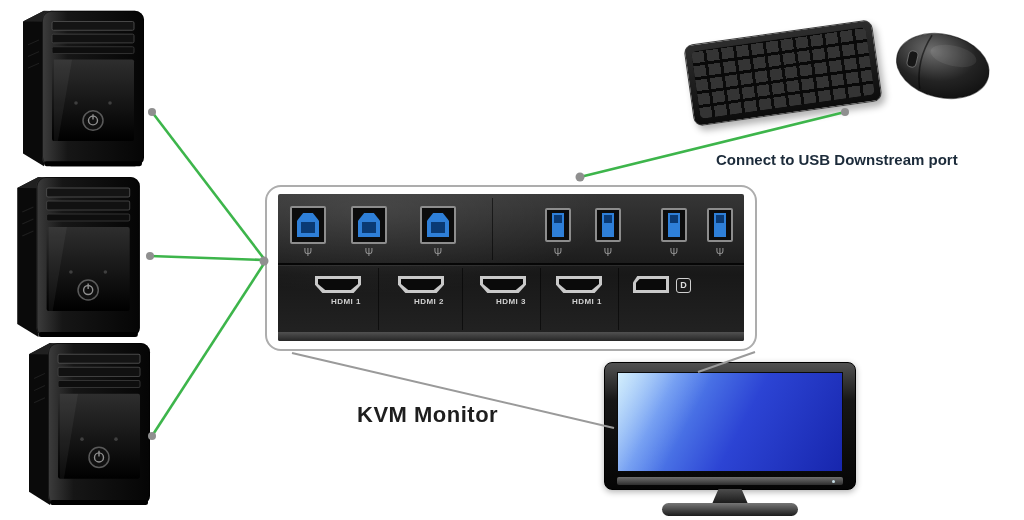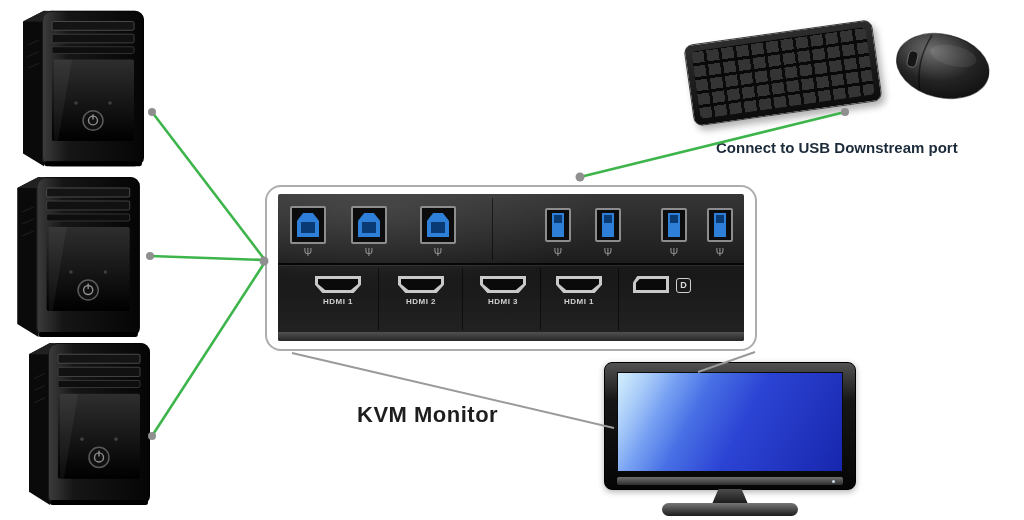--- a/index.html
+++ b/index.html
@@ -88,21 +88,21 @@
     font-size:10px; line-height:11px;
   }
 
   .hdmi {
     position:absolute; top:82px; width:46px; height:17px; background:#c9c9c9;
     clip-path:polygon(0 0,100% 0,100% 52%,84% 100%,16% 100%,0 52%);
   }
   .hdmi::after { content:""; position:absolute; left:3px; right:3px; top:3px; bottom:3px;
     background:#0a0a0a; clip-path:polygon(0 0,100% 0,100% 45%,82% 100%,18% 100%,0 45%); }
   .hdmi-label {
-    position:absolute; top:103px; width:46px; text-align:center; color:#cfcfcf;
+    position:absolute; top:103px; width:46px; text-align:right; color:#cfcfcf;
     font-size:8px; font-weight:bold; letter-spacing:0.5px; white-space:nowrap;
   }
   .dp {
     position:absolute; top:82px; left:355px; width:36px; height:17px; background:#c9c9c9;
     clip-path:polygon(12% 0,100% 0,100% 100%,0 100%,0 38%);
   }
   .dp::after { content:""; position:absolute; left:3px; right:3px; top:3px; bottom:3px;
     background:#0a0a0a; clip-path:polygon(12% 0,100% 0,100% 100%,0 100%,0 34%); }
   .dp-icon {
     position:absolute; top:84px; left:398px; width:13px; height:13px;
@@ -189,21 +189,21 @@
   <svg class="tower" style="left:6px;top:6px;width:150px;height:165px">
       <use href="#tower"></use>
     </svg>
   <svg class="tower" style="left:0px;top:172px;width:152px;height:170px">
       <use href="#tower"></use>
     </svg>
   <svg class="tower" style="left:12px;top:338px;width:150px;height:172px">
       <use href="#tower"></use>
     </svg>
 
-  <div class="note" style="left:716px;top:136px">Connect to USB Downstream port</div>
+  <div class="note" style="left:716px;top:148px">Connect to USB Downstream port</div>
   <div class="big-label" style="left:357px;top:402px">KVM Monitor</div>
 
   <div class="keyboard">
     <div class="keys"></div>
   </div>
   <svg class="mouse" viewBox="0 0 100 72">
     <ellipse cx="50" cy="37" rx="46" ry="31" fill="url(#mouseBody)" stroke="#000" stroke-opacity="0.5"></ellipse>
     <path d="M33,10 Q23,37 33,64" fill="none" stroke="#000" stroke-opacity="0.55" stroke-width="1.5"></path>
     <rect x="15" y="29" width="9" height="16" rx="4" fill="#161616" stroke="#6a6a6a"></rect>
     <ellipse cx="58" cy="25" rx="23" ry="10" fill="#ffffff" opacity="0.07"></ellipse>

